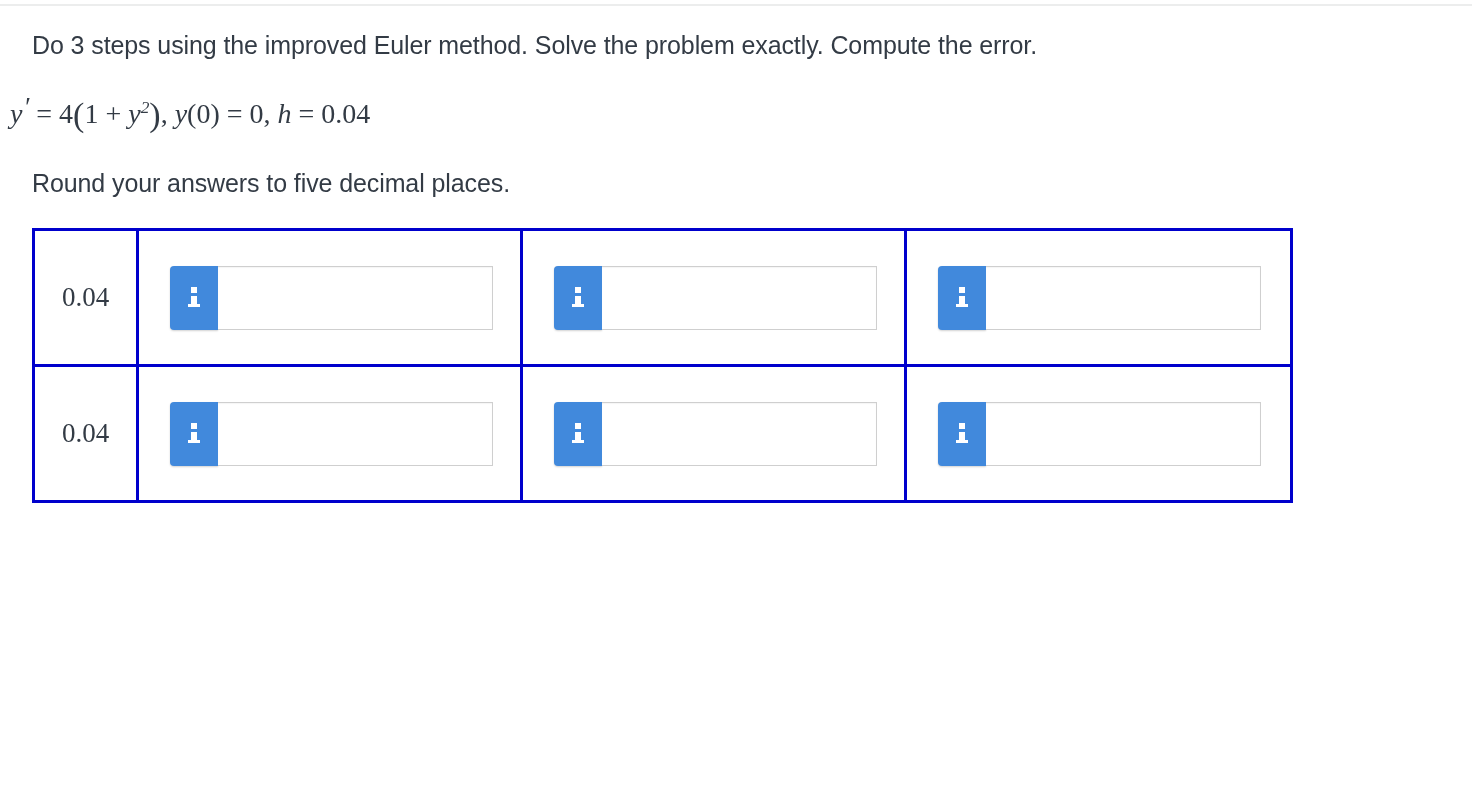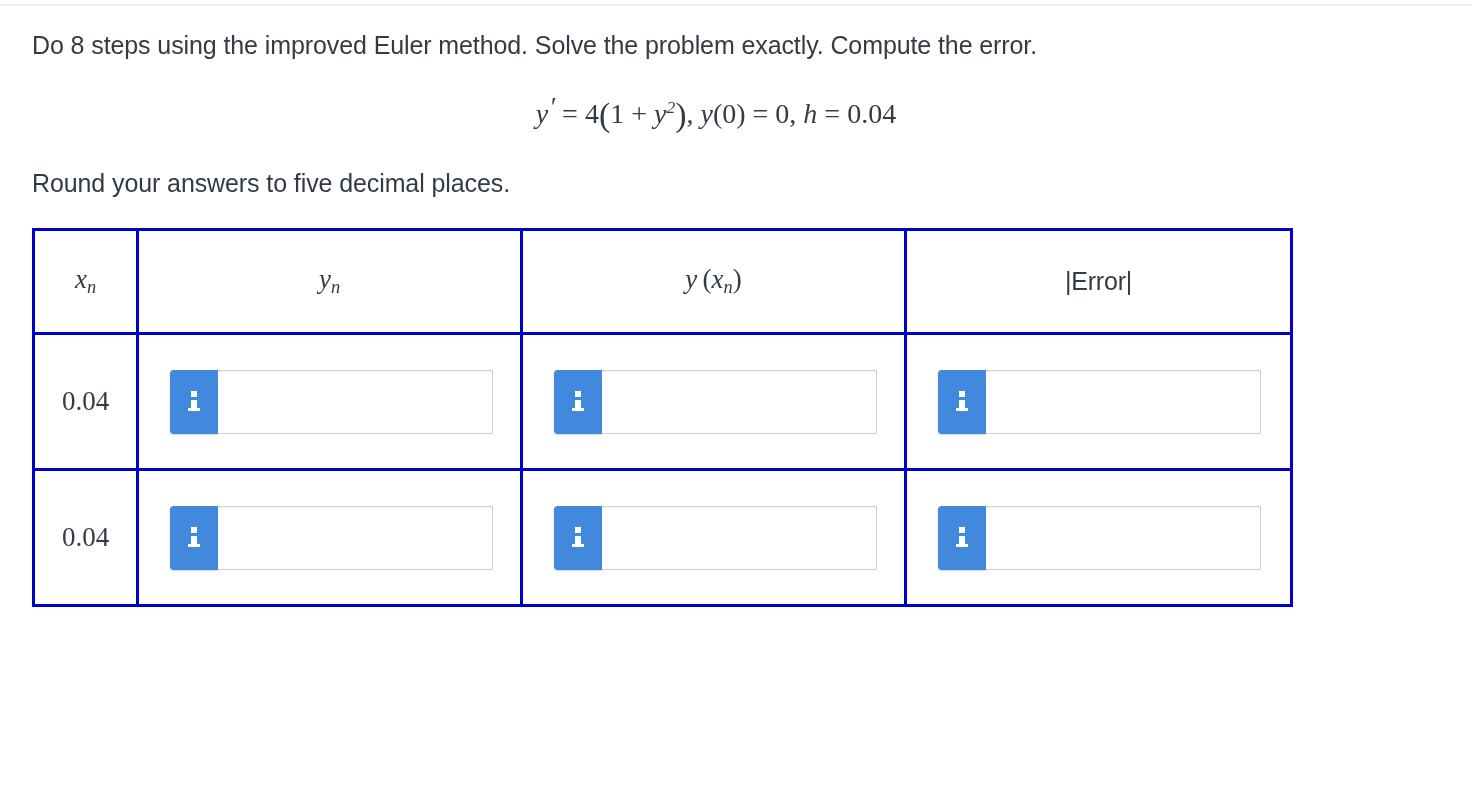--- a/index.html
+++ b/index.html
@@ -34,24 +34,24 @@
     left: 32px;
     top: 28px;
     font-size: 25px;
     line-height: 34px;
     letter-spacing: -0.1px;
     color: #333b45;
     white-space: nowrap;
   }
   .equation {
     position: absolute;
-    left: 0;
+    left: 10px;
     top: 92px;
     width: 1432px;
-    text-align: center;
+    text-align: left;
     font-family: "Liberation Serif", serif;
     font-size: 28px;
     color: #333b45;
     white-space: nowrap;
   }
   .equation .mi {
     font-style: italic;
   }
   .equation .op {
     margin: 0 7px;
@@ -183,50 +183,36 @@
     box-sizing: border-box;
   }
 </style>
 </head>
 <body>
 
 <div class="top-rule"></div>
 
 <div class="content">
 
-  <div class="prompt-line">Do 8 steps using the improved Euler method. Solve the problem exactly. Compute the error.</div>
+  <div class="prompt-line">Do 3 steps using the improved Euler method. Solve the problem exactly. Compute the error.</div>
 
   <div class="equation">
     <span class="mi">y</span><span class="prime">′</span><span class="op">=</span><span>4</span><span class="big-paren">(</span><span>1</span><span class="op">+</span><span class="mi">y</span><sup>2</sup><span class="big-paren">)</span><span>,</span>&nbsp;<span class="mi">y</span><span>(</span><span>0</span><span>)</span><span class="op">=</span><span>0</span><span>,</span>&nbsp;<span class="mi">h</span><span class="op">=</span><span>0.04</span>
   </div>
 
   <div class="round-line">Round your answers to five decimal places.</div>
 
   <table class="answer-table">
     <colgroup>
       <col class="col-x">
       <col class="col-y">
       <col class="col-yx">
       <col class="col-er">
     </colgroup>
     <tbody>
-      <tr class="header-row">
-        <td>
-          <span class="math-head"><span>x</span><sub>n</sub></span>
-        </td>
-        <td>
-          <span class="math-head"><span>y</span><sub>n</sub></span>
-        </td>
-        <td>
-          <span class="math-head"><span>y</span> <span class="up">(</span><span>x</span><sub>n</sub><span class="up">)</span></span>
-        </td>
-        <td>
-          <span class="error-head">|Error|</span>
-        </td>
-      </tr>
 
       <tr class="data-row">
         <td class="xval">0.04</td>
         <td class="answer-cell">
           <div class="input-group">
             <div class="info-btn">
               <svg width="14" height="28" viewBox="0 0 14 28" aria-hidden="true">
                 <rect x="4" y="3" width="6" height="6" fill="#ffffff"></rect>
                 <rect x="4" y="12" width="6" height="11" fill="#ffffff"></rect>
                 <rect x="1" y="20" width="12" height="3" fill="#ffffff"></rect>

